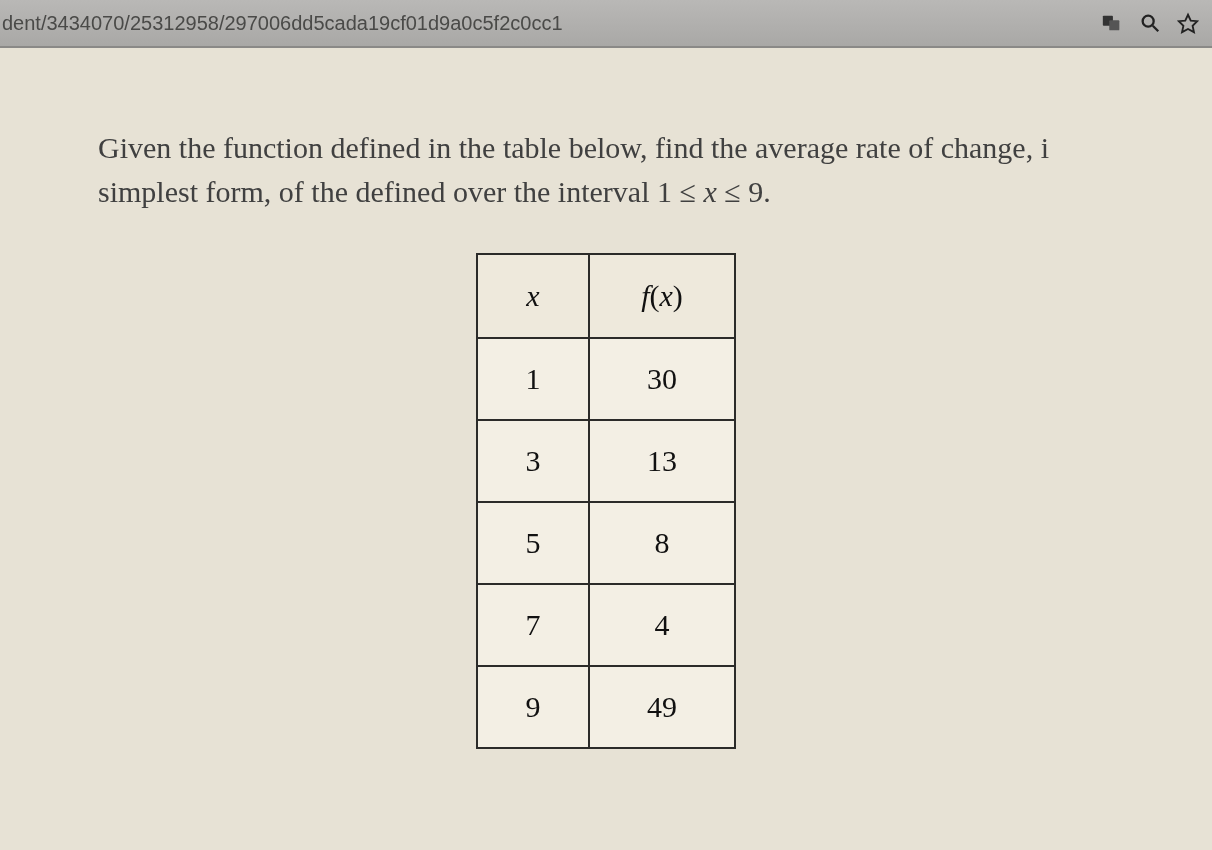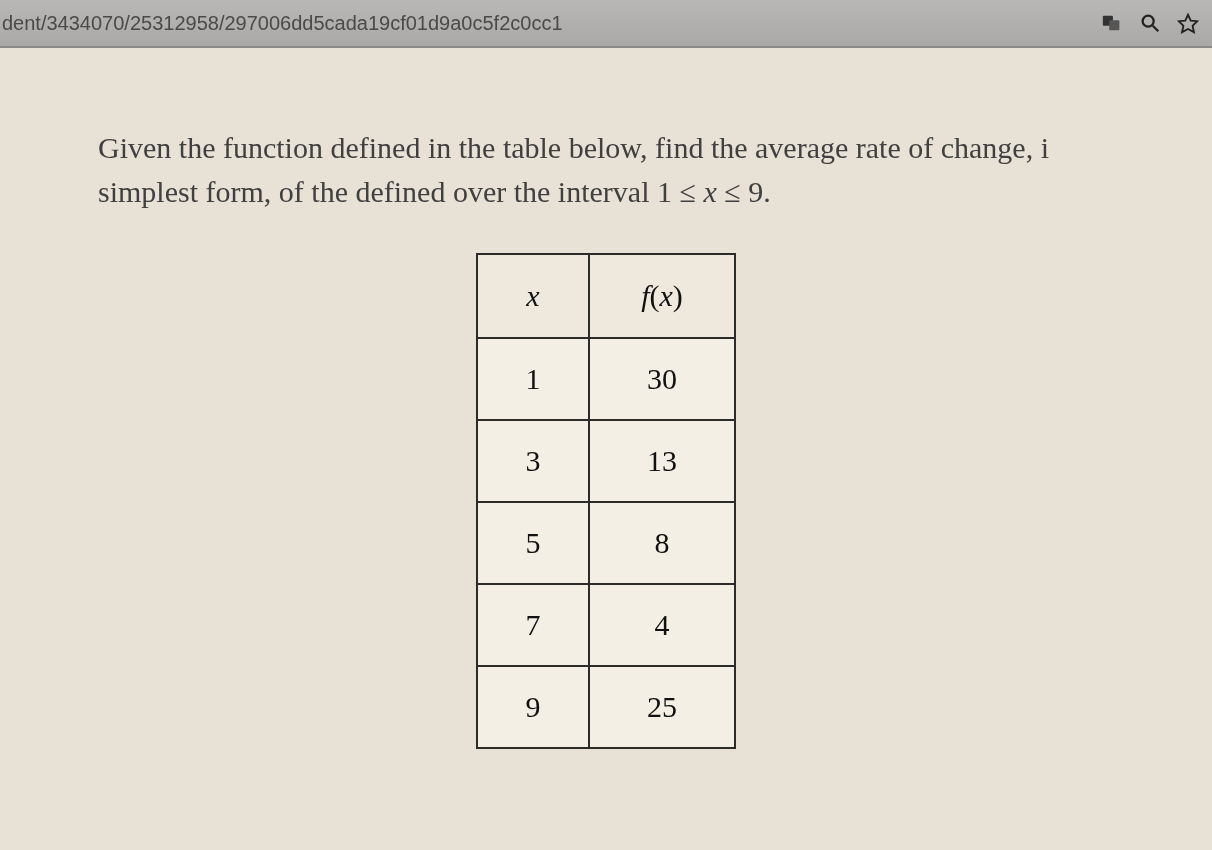--- a/index.html
+++ b/index.html
@@ -114,17 +114,17 @@
       <tr>
         <td class="col-x">5</td>
         <td class="col-fx">8</td>
       </tr>
       <tr>
         <td class="col-x">7</td>
         <td class="col-fx">4</td>
       </tr>
       <tr>
         <td class="col-x">9</td>
-        <td class="col-fx">25</td>
+        <td class="col-fx">49</td>
       </tr>
     </tbody>
   </table>
 </div>
 
 </body></html>

